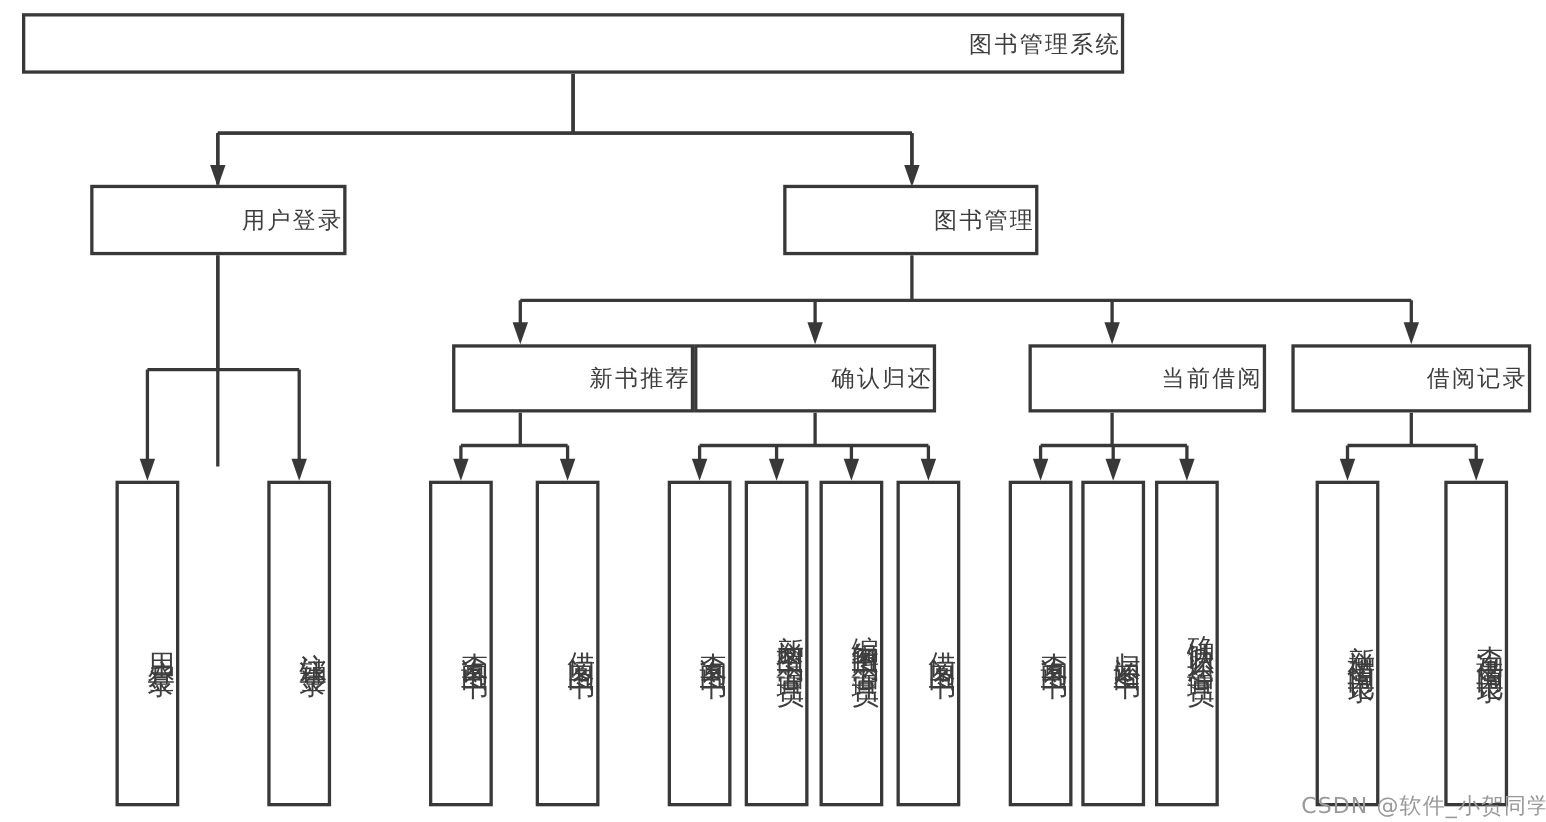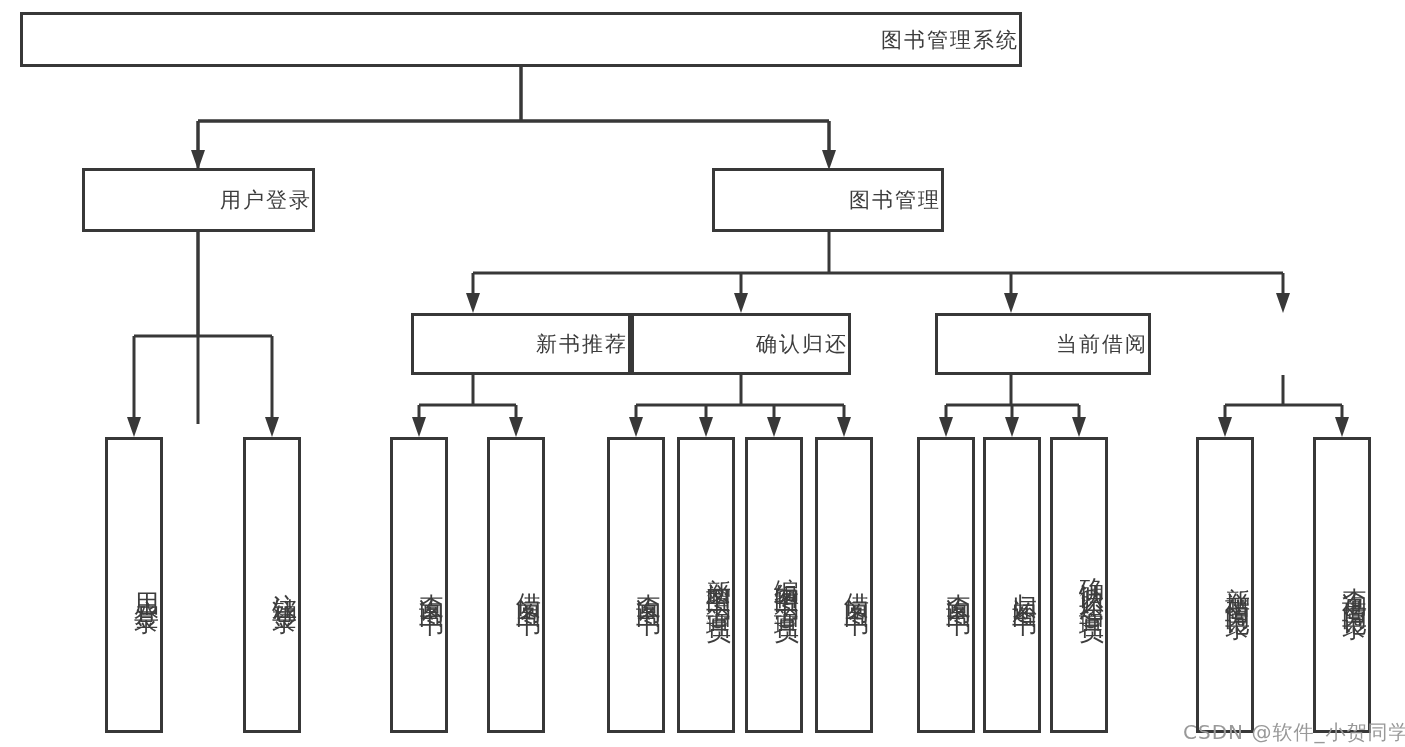--- a/index.html
+++ b/index.html
@@ -155,20 +155,23 @@
 
   <div class="node" id="l3-recommend">
     <span class="hlabel">新书推荐</span>
   </div>
   <div class="node" id="l3-borrow">
     <span class="hlabel">确认归还</span>
   </div>
   <div class="node" id="l3-current">
     <span class="hlabel">当前借阅</span>
   </div>
+  <div class="node" id="l3-records">
+    <span class="hlabel">借阅记录</span>
+  </div>
 
   <div class="node leaf vnode" id="leaf-login-1">
     <span>用户登录</span>
   </div>
   <div class="node leaf vnode" id="leaf-login-2">
     <span>注销登录</span>
   </div>
 
   <div class="node leaf vnode" id="leaf-rec-1">
     <span>查询图书</span>

